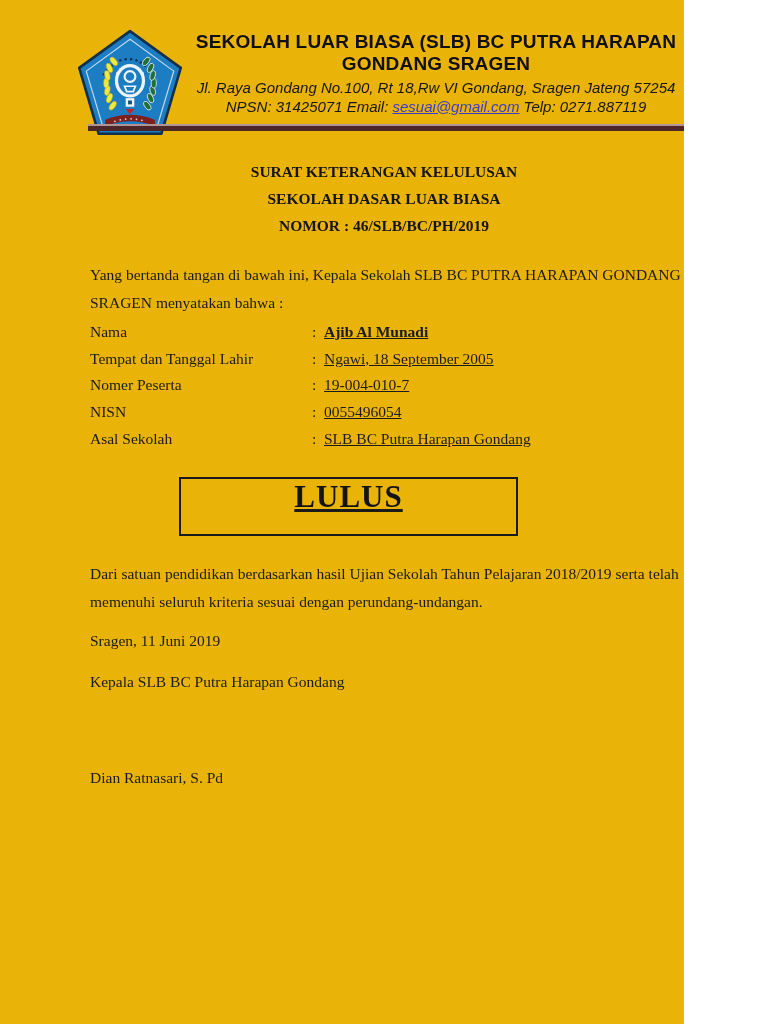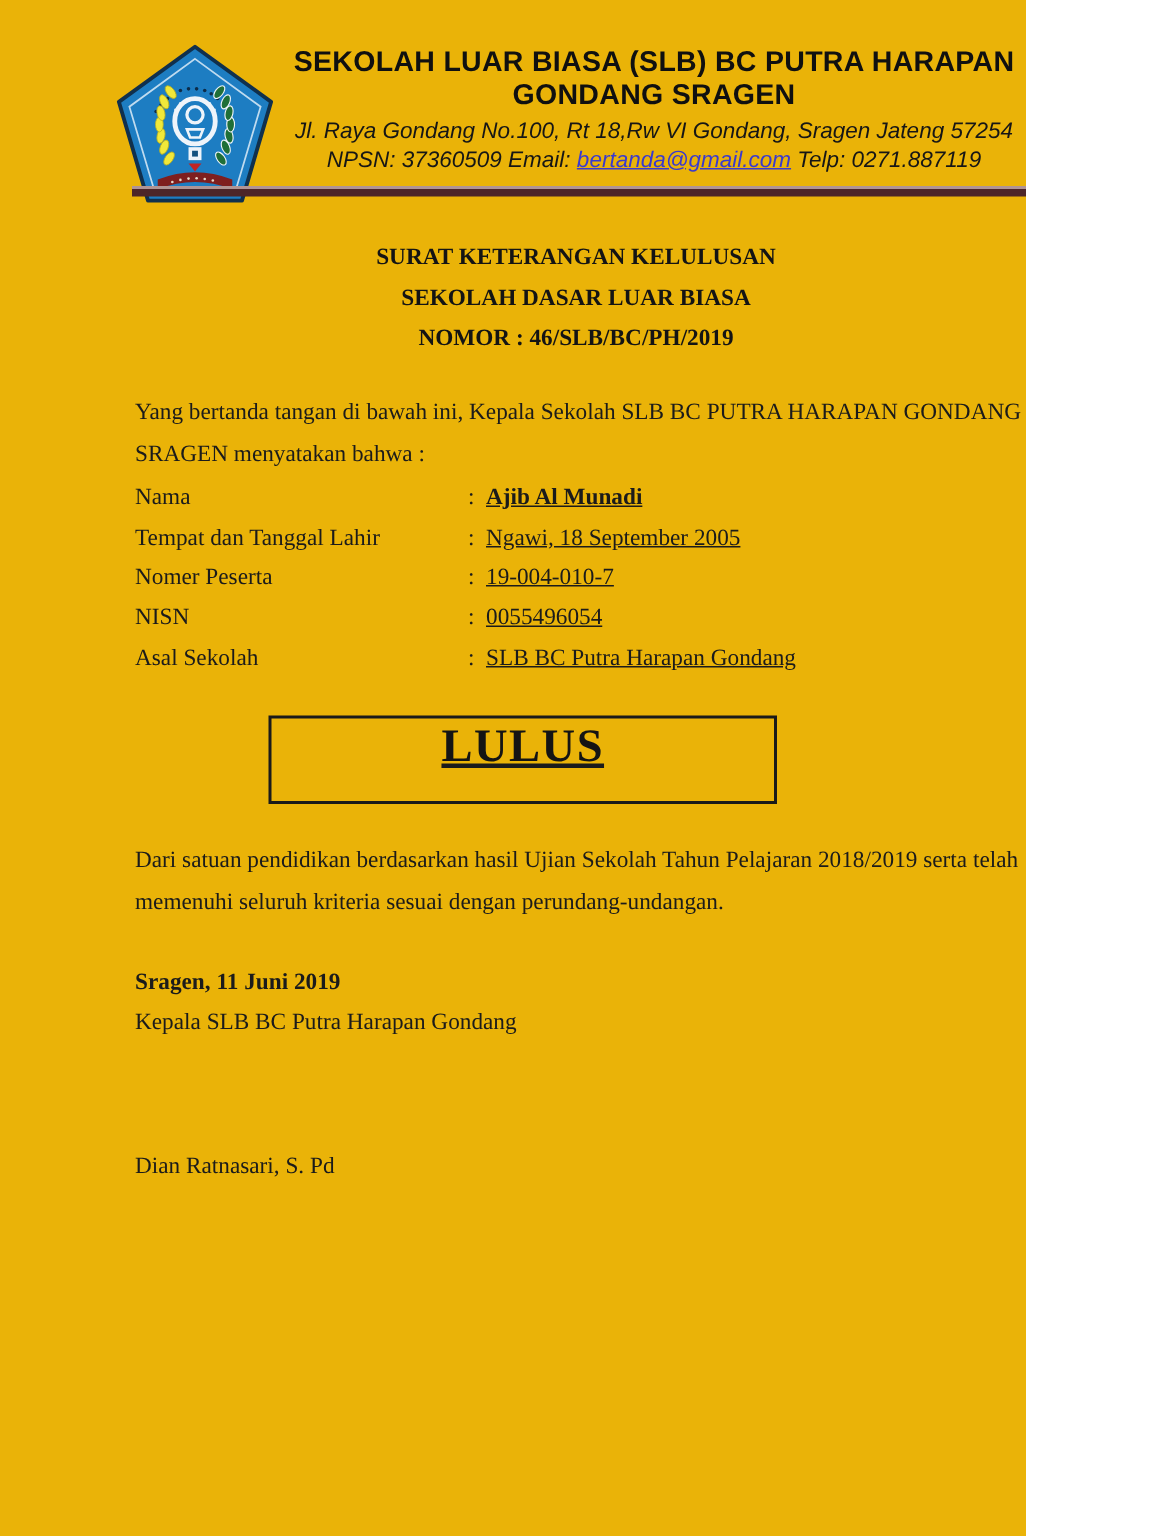--- a/index.html
+++ b/index.html
@@ -71,21 +71,21 @@
     font-size:31px; font-weight:700;
     letter-spacing:1px; line-height:34px;
     margin-top:1px;
     color:#141414;
   }
   .closing {
     position:absolute; left:90px; top:560px; width:604px;
     font-size:15.5px; line-height:28px;font-family:Liberation Serif, serif;
   }
   .textline { position:absolute; left:90px; font-size:15.5px; line-height:18px; }
-  .sign-place { top:646px;font-weight:bold; }
+  .sign-place { top:632px; }
   .sign-title { top:673px; }
   .sign-name  { top:753px;margin-top:16px; }
 </style>
 </head>
 <body>
 
 <div class="page">
 
   <div class="logo">
     <svg viewBox="0 0 100 100" width="108" height="108" aria-hidden="true">
@@ -155,21 +155,21 @@
           <circle cx="56" cy="83.6" r="0.8"></circle>
           <circle cx="61" cy="84.6" r="0.8"></circle>
       </g>
     </svg>
   </div>
 
   <div class="header-text">
     <div class="school-name">SEKOLAH LUAR BIASA (SLB) BC PUTRA HARAPAN</div>
     <div class="school-name">GONDANG SRAGEN</div>
     <div class="address-line first">Jl. Raya Gondang No.100, Rt 18,Rw VI Gondang, Sragen Jateng 57254</div>
-    <div class="address-line"><span>NPSN: 37360509 Email: </span><span class="email-link">bertanda@gmail.com</span><span> Telp: 0271.887119</span></div>
+    <div class="address-line"><span>NPSN: 31425071 Email: </span><span class="email-link">sesuai@gmail.com</span><span> Telp: 0271.887119</span></div>
   </div>
 
   <div class="header-rule"></div>
 
   <div class="title-block">
     <div>SURAT KETERANGAN KELULUSAN</div>
     <div>SEKOLAH DASAR LUAR BIASA</div>
     <div>NOMOR : 46/SLB/BC/PH/2019</div>
   </div>
 

